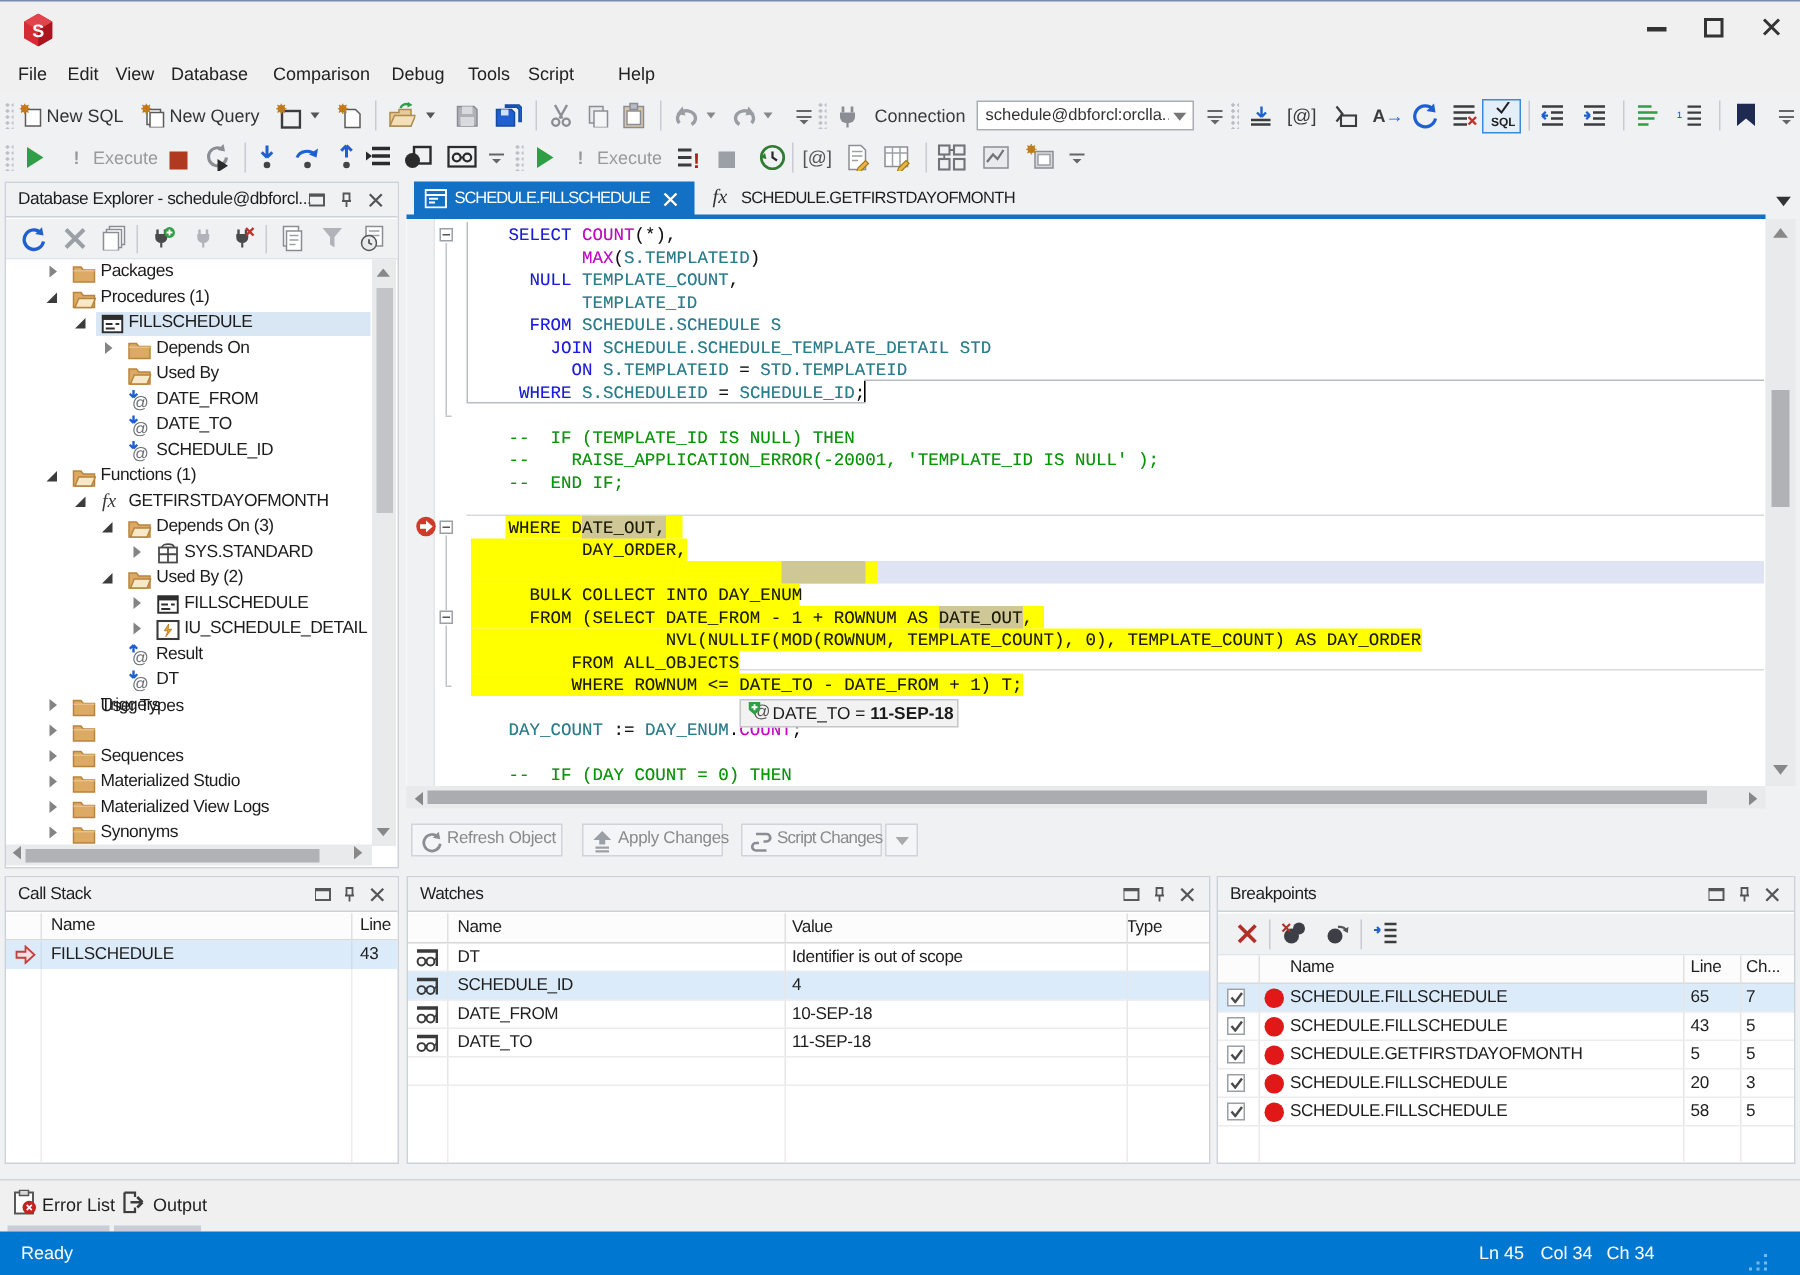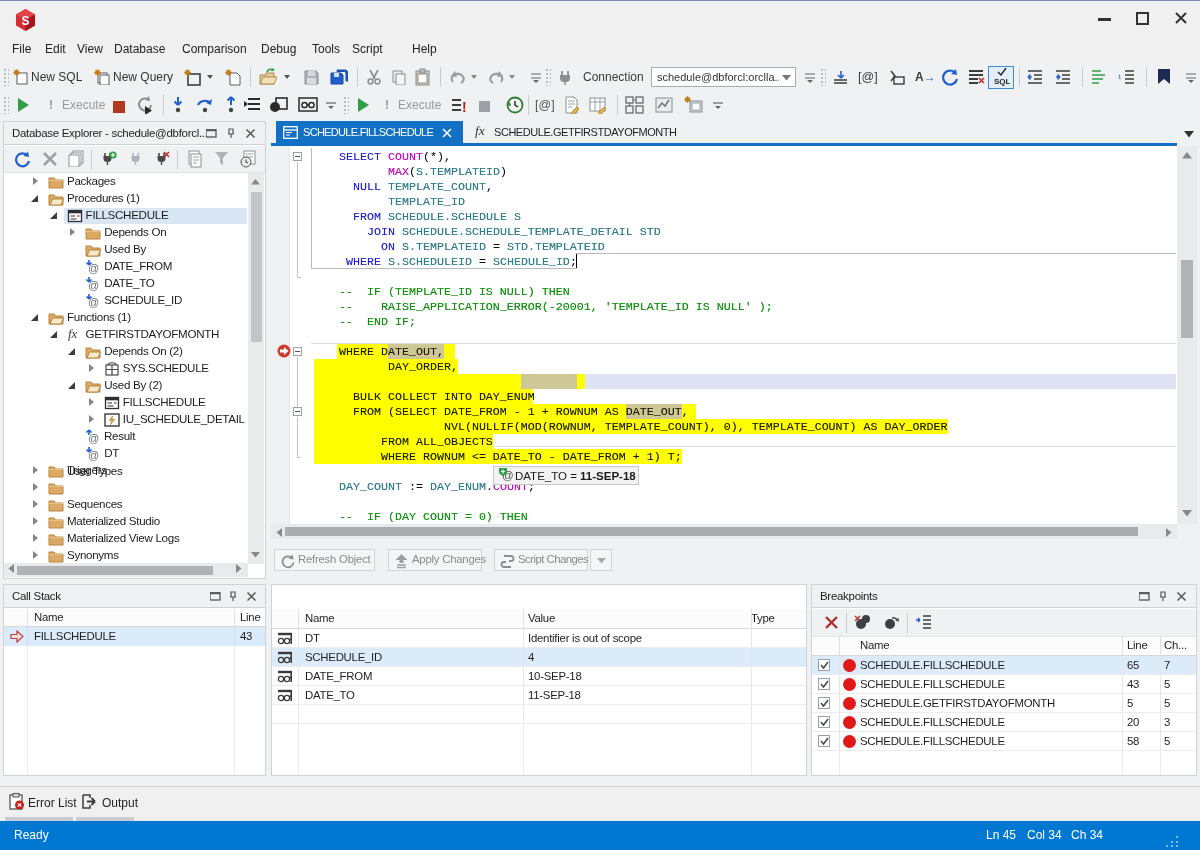--- a/index.html
+++ b/index.html
@@ -411,28 +411,28 @@
       </svg>
 <div class="trow" style="left:63.0px;top:136px"><span style="position:relative;top:1px">Functions (1)</span></div>
 <div class="arrow-e" style="left:45.6px;top:158px"></div>
 <span class="abs" style="left:64px;top:153px;font-family:'Liberation Serif',serif;font-style:italic;font-size:13px;color:#3a3a3a">fx</span>
 <div class="trow" style="left:81.6px;top:153px"><span style="position:relative;top:1px">GETFIRSTDAYOFMONTH</span></div>
 <div class="arrow-e" style="left:64.2px;top:175px"></div>
 <svg class="abs" style="left:81px;top:172px" width="16" height="14" viewBox="0 0 16 14">
         <path d="M1 3 h5 l1.5 2 h7.5 v8 h-14 z" fill="#dcaa64" stroke="#b8843c" stroke-width="1"></path>
         <path d="M2 13 l2.5 -6 h11 l-2.5 6 z" fill="#f6e8c8" stroke="#b8843c" stroke-width="1"></path>
       </svg>
-<div class="trow" style="left:100.2px;top:170px"><span style="position:relative;top:1px">Depends On (2)</span></div>
+<div class="trow" style="left:100.2px;top:170px"><span style="position:relative;top:1px">Depends On (3)</span></div>
 <div class="arrow-c" style="left:84.8px;top:191px"></div>
 <svg class="abs" style="left:100px;top:188px" width="16" height="15" viewBox="0 0 16 15">
         <rect x="2" y="4" width="12" height="10" fill="#fff" stroke="#4a4a4a" stroke-width="1.2"></rect>
         <path d="M8 4 v10 M2 8.5 h12" stroke="#4a4a4a" stroke-width="1.2"></path>
         <path d="M4 4 c0 -3 8 -3 8 0" fill="none" stroke="#4a4a4a" stroke-width="1.2"></path>
       </svg>
-<div class="trow" style="left:118.8px;top:187px"><span style="position:relative;top:1px">SYS.SCHEDULE</span></div>
+<div class="trow" style="left:118.8px;top:187px"><span style="position:relative;top:1px">SYS.STANDARD</span></div>
 <div class="arrow-e" style="left:64.2px;top:209px"></div>
 <svg class="abs" style="left:81px;top:206px" width="16" height="14" viewBox="0 0 16 14">
         <path d="M1 3 h5 l1.5 2 h7.5 v8 h-14 z" fill="#dcaa64" stroke="#b8843c" stroke-width="1"></path>
         <path d="M2 13 l2.5 -6 h11 l-2.5 6 z" fill="#f6e8c8" stroke="#b8843c" stroke-width="1"></path>
       </svg>
 <div class="trow" style="left:100.2px;top:204px"><span style="position:relative;top:1px">Used By (2)</span></div>
 <div class="arrow-c" style="left:84.8px;top:225px"></div>
 <svg class="abs" style="left:100px;top:223px" width="16" height="14" viewBox="0 0 16 14">
         <rect x="1.5" y="1.5" width="13" height="11" fill="#fff" stroke="#2e2e2e" stroke-width="1.3"></rect>
         <rect x="1.5" y="1.5" width="13" height="2.8" fill="#2e2e2e"></rect>
@@ -664,20 +664,33 @@
       </svg>
       <span style="position:absolute;left:23px;top:3px;font-size:11.3px;color:#8a8a8a;white-space:nowrap;letter-spacing:-0.2px"><span style="letter-spacing:-0.5px">Script Changes</span></span>
     </div>
 <div class="abs" style="left:319px;top:9px;width:22px;height:22px;background:#f4f5f6;border:1px solid #d0d3d8;">
       <svg class="abs" style="left:6px;top:8px" width="9" height="6" viewBox="0 0 9 6">
         <path d="M0 0 h9 L4.5 5.5 z" fill="#aaa"></path>
       </svg>
     </div>
 </div>
 <div class="panel" id="watches" style="left:271px;top:584px;width:536px;height:192px;">
+<div class="ptitle">
+      <div class="t">Watches</div>
+<svg class="abs" style="right:46px;top:7px" width="11" height="9" viewBox="0 0 11 9">
+        <rect x="0" y="0" width="10" height="8" fill="none" stroke="#555" stroke-width="1.3"></rect>
+        <path d="M0 1.2 h10" stroke="#555" stroke-width="2"></path>
+      </svg>
+<svg class="abs" style="right:28px;top:6px" width="10" height="11" viewBox="0 0 10 11">
+        <path d="M3 1 h4 v5 h-4 z M2 6 h6 M5 6 v4" stroke="#555" stroke-width="1.2" fill="none"></path>
+      </svg>
+<svg class="abs" style="right:9px;top:6px" width="11" height="11" viewBox="0 0 11 11">
+        <path d="M1.5 1.5 L9.5 9.5 M9.5 1.5 L1.5 9.5" stroke="#555" stroke-width="1.5"></path>
+      </svg>
+</div>
 <div class="abs" style="left:0;top:24px;right:0;height:20px;background:#fcfcfc;border-bottom:1px solid #d8d8d8;">
 <span class="cell" style="left:33px;top:3px">Name</span>
       <span class="cell" style="left:256px;top:3px">Value</span>
       <span class="cell" style="left:479px;top:3px">Type</span>
 <div class="abs" style="left:26px;top:0;width:1px;height:20px;background:#e0e0e0"></div>
 <div class="abs" style="left:251px;top:0;width:1px;height:20px;background:#e0e0e0"></div>
 <div class="abs" style="left:479px;top:0;width:1px;height:20px;background:#e0e0e0"></div>
 </div>
 <div class="abs" style="left:0;top:44px;right:0;height:19px;">
 <svg class="abs" style="left:5px;top:3px" width="16" height="13" viewBox="0 0 16 13">

